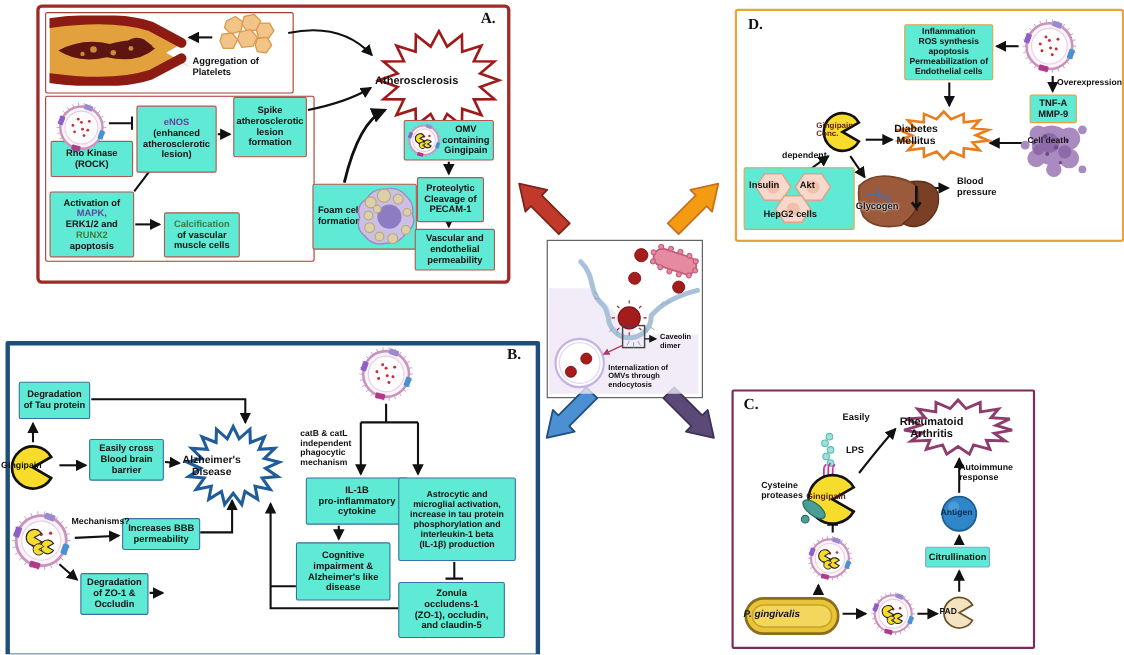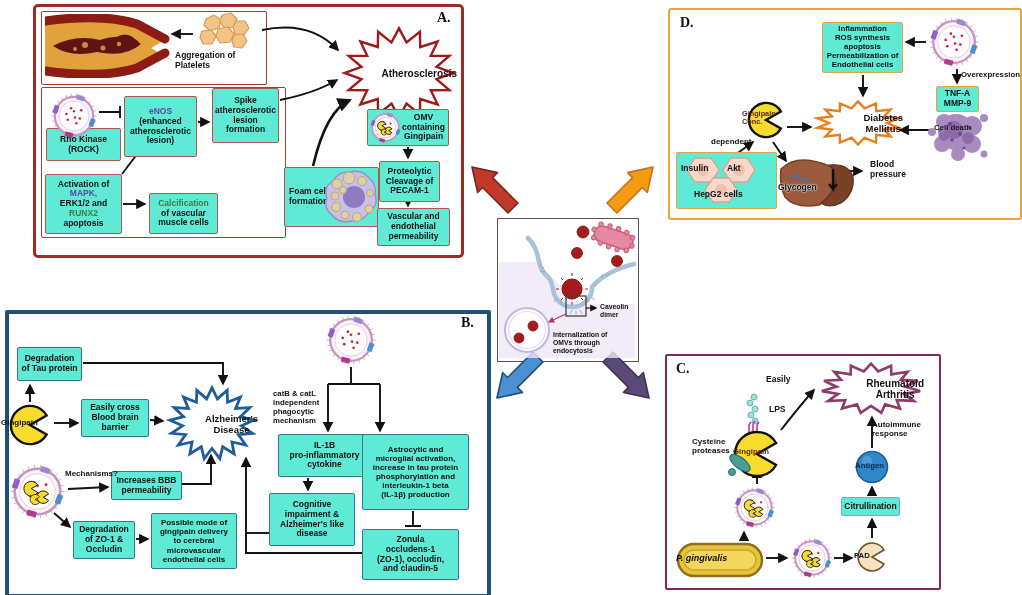--- a/index.html
+++ b/index.html
@@ -10,21 +10,21 @@
     font-weight:bold;font-size:14px;color:#111}
   .bx{position:absolute;background:#5eead4;border:1.4px solid #B3574C;z-index:3;
     display:flex;align-items:center;justify-content:center;text-align:center;
     font-weight:bold;font-size:8.5px;line-height:1.14;white-space:pre-line;color:#111;
     padding:1px;box-sizing:border-box;border-radius:2px}
   .bb{border-color:#39719F}
   .bo{border-color:#E8A33D}
   .bc{border-color:#7BA7CC}
   .lbl{position:absolute;z-index:5;font-weight:bold;font-size:8.5px;color:#111;
     text-align:left;white-space:pre-line;line-height:1.15}
-  .burst{position:absolute;z-index:3;display:flex;align-items:center;justify-content:flex-end;
+  .burst{position:absolute;z-index:3;display:flex;align-items:center;justify-content:flex-start;
     text-align:center;font-weight:bold;white-space:pre-line;color:#111}
   .burst svg{position:absolute;inset:0;z-index:-1}
   .icon{position:absolute;z-index:4;line-height:0}
   .inner-frame{position:absolute;background:#fff;border:1.6px solid #A93A30;z-index:2;border-radius:2px}
   .purple{color:#5B4A9E;display:block}
   .green{color:#3E7D3E;display:block}
   .blk{display:block}
   #arrows{position:absolute;left:0;top:0;z-index:2;pointer-events:none}
   .ging-txt{color:#5a1f14}
 </style>
@@ -288,25 +288,20 @@
         <path d="M22.23,25.65 L28.64706,21.945 A7.41,7.41 0 1 0 28.64706,29.354999999999997 Z" fill="#F7DC2C" stroke="#222" stroke-width="1"></path>
         <path d="M34.2,34.2 L39.62982,31.065 A6.2700000000000005,6.2700000000000005 0 1 0 39.62982,37.335 Z" fill="#F7DC2C" stroke="#222" stroke-width="1"></path>
         <path d="M26.22,36.480000000000004 L30.66258,33.915000000000006 A5.13,5.13 0 1 0 30.66258,39.045 Z" fill="#F7DC2C" stroke="#222" stroke-width="0.8"></path>
       </svg></div>
   <div class="lbl" style="left:65px;top:469px;width:48px;font-size:8px">Mechanisms?</div>
   <div class="bx bb" style="left:111px;top:471px;width:71px;height:29px">Increases BBB
 permeability</div>
   <div class="bx bb" style="left:73px;top:521px;width:62px;height:38px">Degradation
 of ZO-1 &amp;
 Occludin</div>
-  <div class="bx bb" style="left:151px;top:513px;width:86px;height:56px;font-size:8px">Possible mode of
-gingipain delivery
-to cerebral
-microvascular
-endothelial cells</div>
 
   <div class="icon" style="left:325px;top:314px"><svg width="52" height="52" viewBox="0 0 52 52" style="overflow:visible">
         <line x1="46.8" y1="26" x2="50.44" y2="26" stroke="#C894BD" stroke-width="0.8"></line>
         <line x1="46.19558980246188" y1="30.9777658171812" x2="49.72981801789271" y2="31.84887483518791" stroke="#C894BD" stroke-width="0.8"></line>
         <line x1="44.41748533358677" y1="35.666241978510385" x2="47.64054526696445" y2="37.3578343247497" stroke="#C894BD" stroke-width="0.8"></line>
         <line x1="41.5690235619589" y1="39.79295129140854" x2="44.29360268530171" y2="42.20671776740504" stroke="#C894BD" stroke-width="0.8"></line>
         <line x1="37.815746732008044" y1="43.11806441058805" x2="39.88350241010945" y2="46.11372568244096" stroke="#C894BD" stroke-width="0.8"></line>
         <line x1="33.37578165048474" y1="45.44833784785663" x2="34.66654343931957" y2="48.851796971231536" stroke="#C894BD" stroke-width="0.8"></line>
         <line x1="28.507162949310718" y1="46.64834458123953" x2="28.945916465440096" y2="50.26180488295644" stroke="#C894BD" stroke-width="0.8"></line>
         <line x1="23.492837050689285" y1="46.64834458123953" x2="23.054083534559908" y2="50.26180488295644" stroke="#C894BD" stroke-width="0.8"></line>

